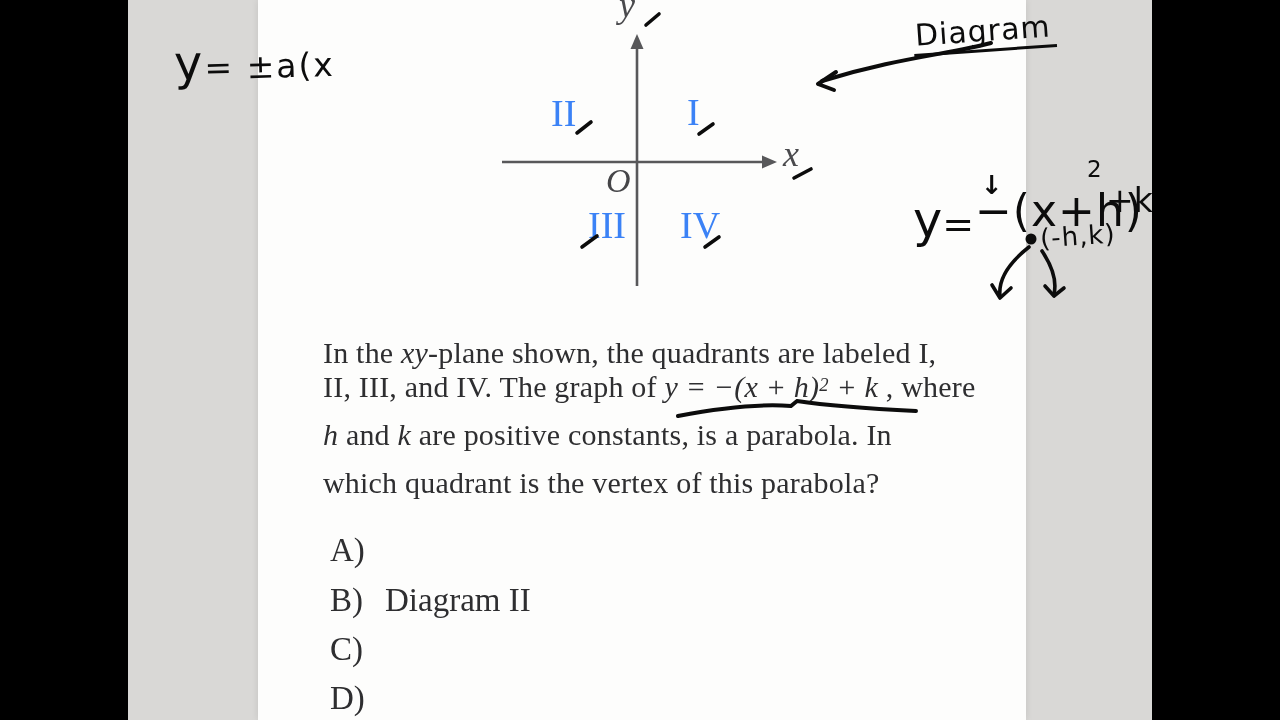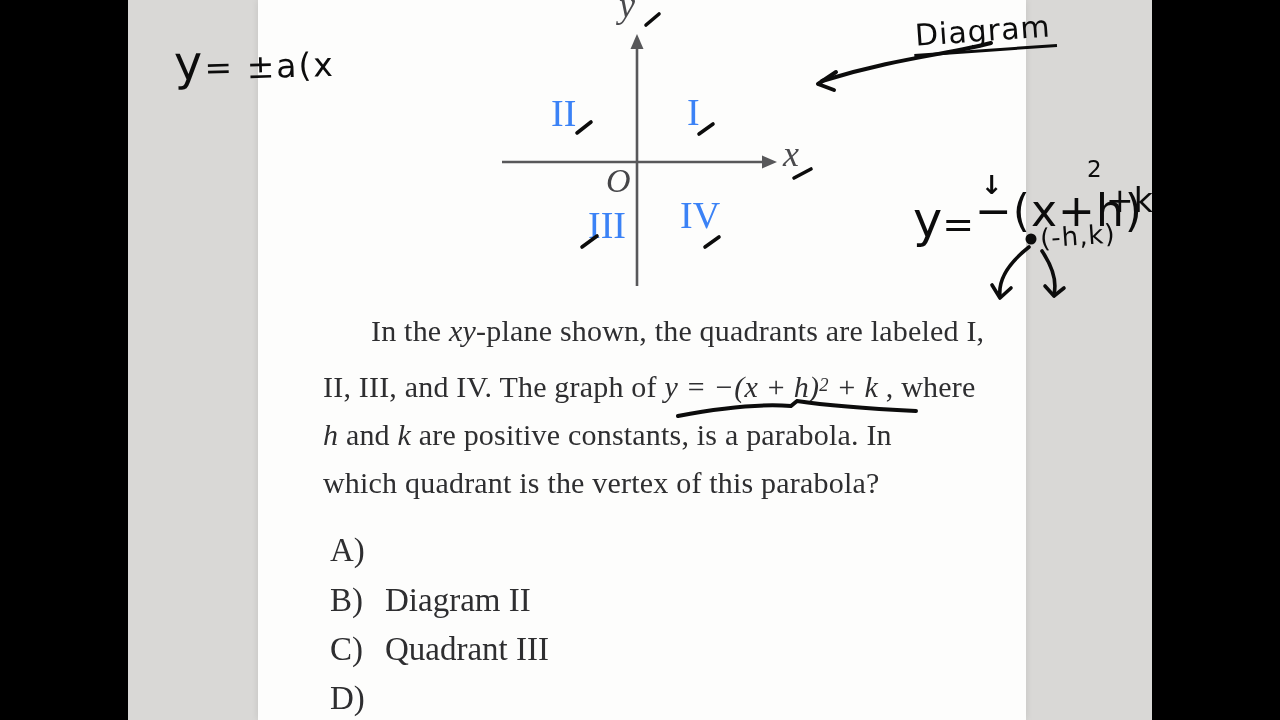--- a/index.html
+++ b/index.html
@@ -16,26 +16,26 @@
   
   .dlabel{position:absolute;color:#3b82f6;z-index:4;line-height:1;white-space:nowrap;}
   .dlabel.num{font-size:38px;}
   .dlabel.axis{font-style:italic;font-size:36px;color:#4a4a4d;}
   .lbl-y{left:619px;top:-13px;}
   .lbl-x{left:783px;top:136px;}
   .lbl-o{left:606px;top:164px;font-style:italic;font-size:34px;color:#454548;}
   .lbl-q2{left:551px;top:94px;}
   .lbl-q1{left:687px;top:93px;}
   .lbl-q3{left:548px;top:206px;margin-left:40px;}
-  .lbl-q4{left:680px;top:196px;}
+  .lbl-q4{left:680px;top:206px;}
 
   
   .qline{position:absolute;left:323px;color:#2e2e30;font-size:30px;line-height:1.1;
          white-space:nowrap;z-index:4;letter-spacing:0.2px;}
-  .q1{top:314px;margin-left:48px;} .q2{top:370px;} .q3{top:418px;} .q4{top:466px;}
+  .q1{top:336px;} .q2{top:370px;} .q3{top:418px;} .q4{top:466px;}
   .it{font-style:italic;}
   .fsup{font-size:0.62em;vertical-align:6px;font-style:italic;}
 
   
   .choice{position:absolute;left:330px;display:flex;color:#2e2e30;font-size:33px;
           line-height:1.1;z-index:4;white-space:nowrap;}
   .choice .letter{width:55px;flex:0 0 55px;}
   .cA{top:532px;} .cB{top:582px;} .cC{top:631px;} .cD{top:680px;}
 
   
@@ -77,21 +77,20 @@
 
   <div class="choice cA">
     <span class="letter">A)</span>
   </div>
   <div class="choice cB">
     <span class="letter">B)</span>
     <span>Diagram II</span>
   </div>
   <div class="choice cC">
     <span class="letter">C)</span>
-    <span>Quadrant III</span>
   </div>
   <div class="choice cD">
     <span class="letter">D)</span>
   </div>
 
   <span class="hand corner-formula">y= ±a(x</span>
   <span class="hand note-label">Diagram</span>
   <span class="hand side-lhs">y=</span>
   <span class="hand side-arrow">↓</span>
   <span class="hand side-body">−(x+h)</span>

